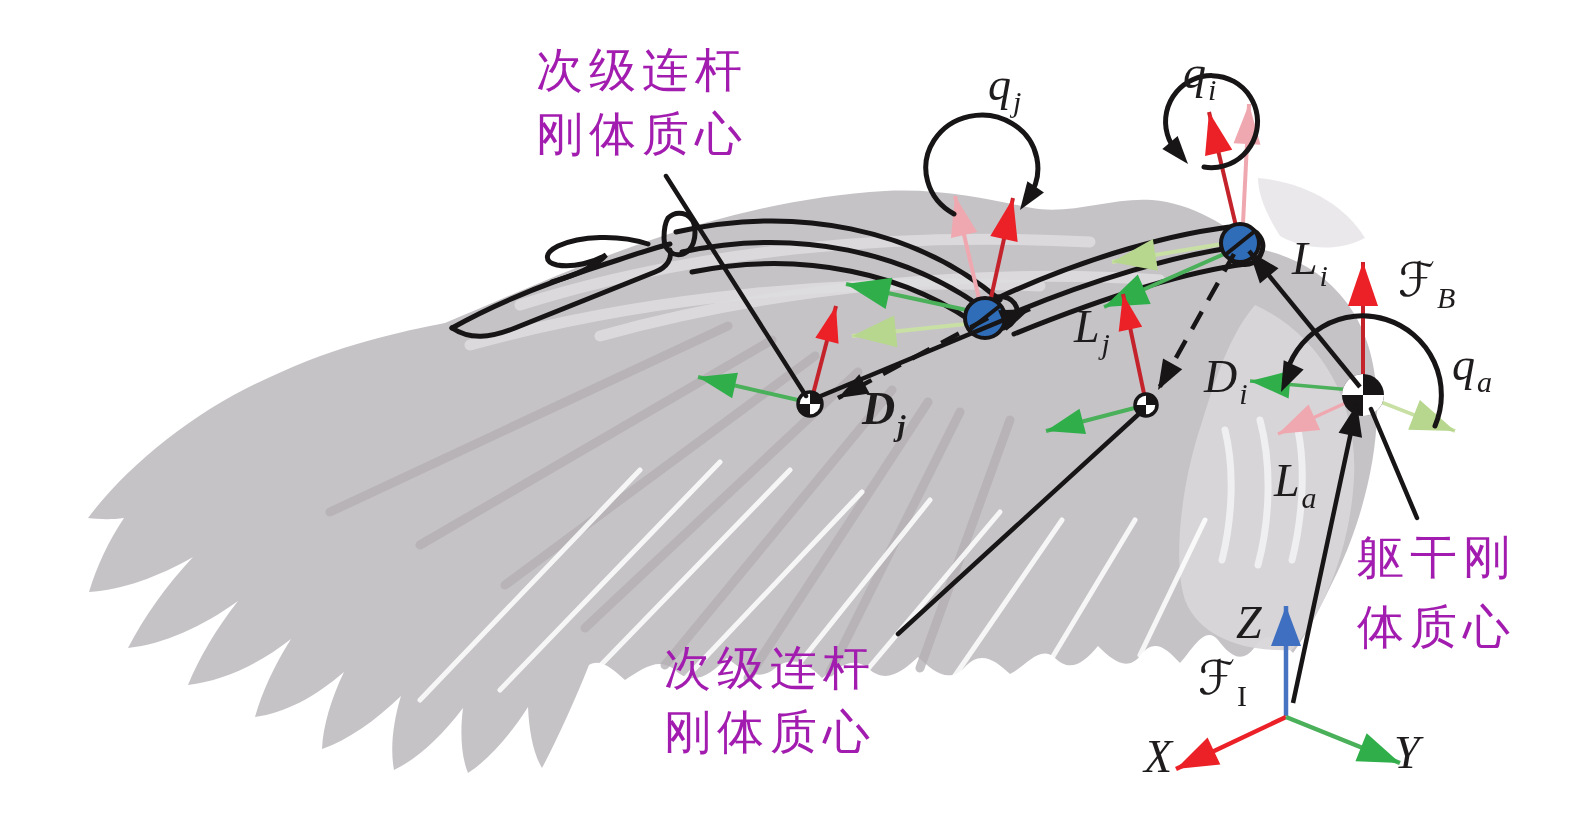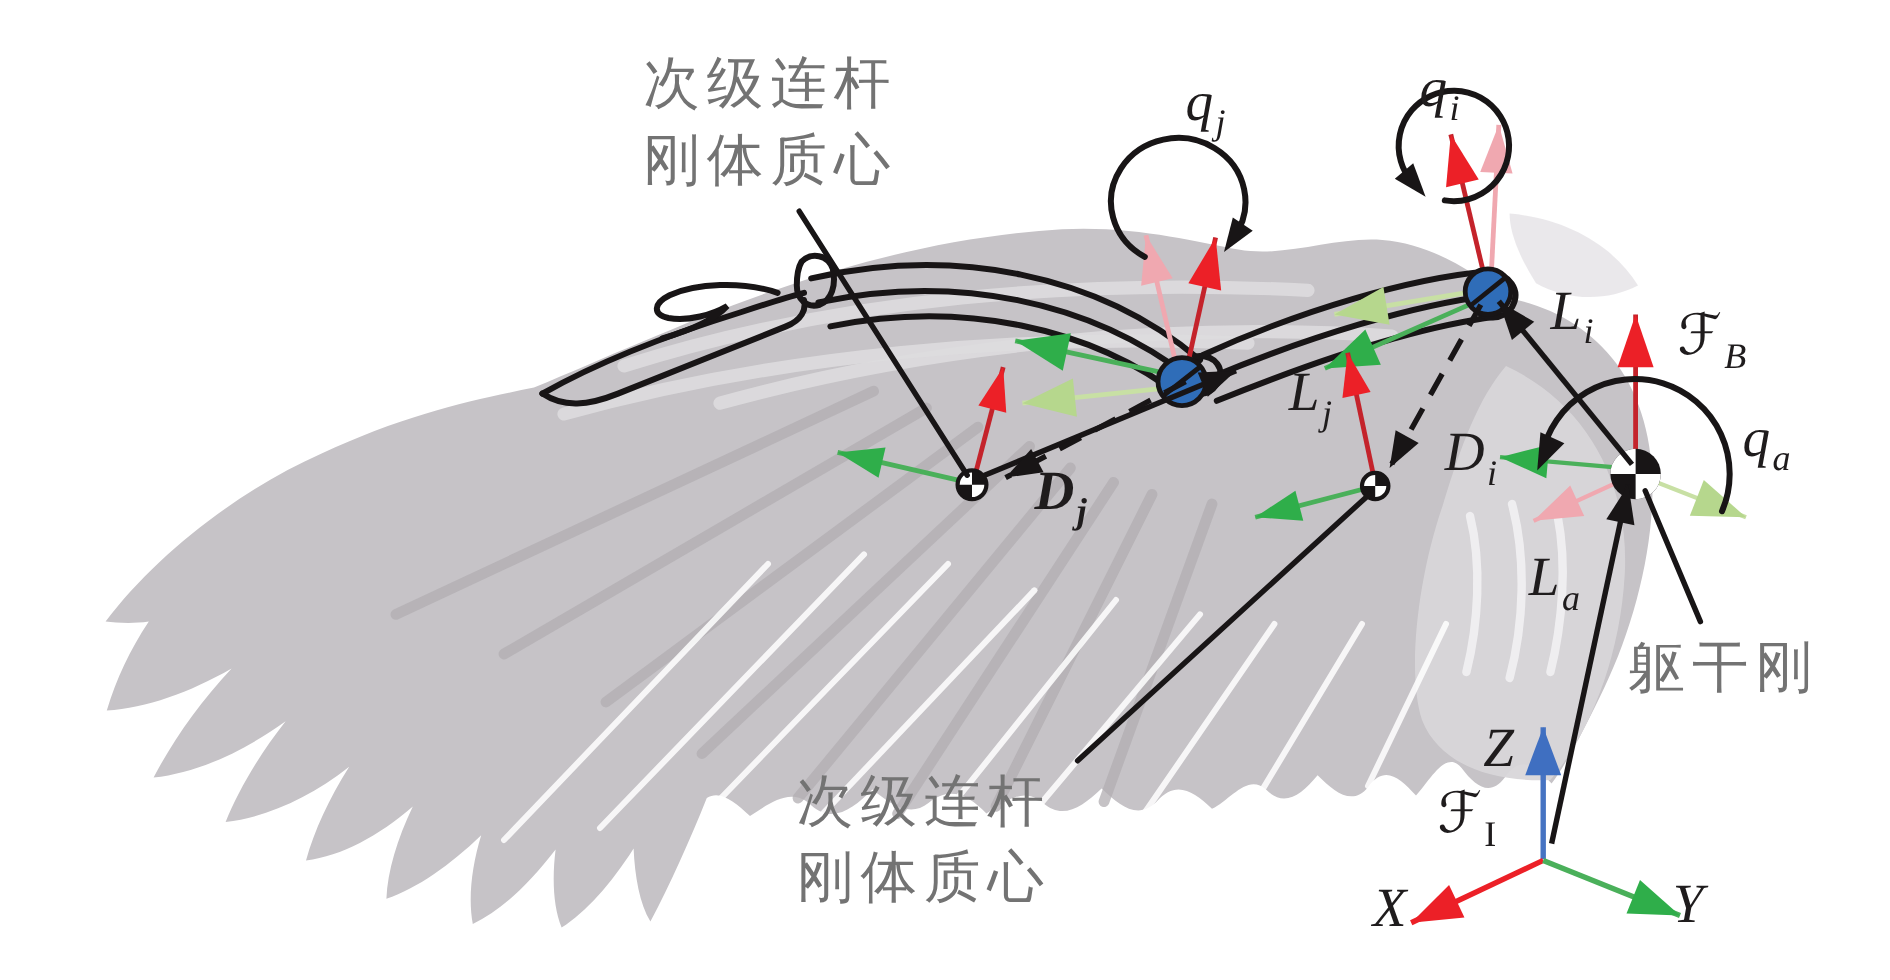--- a/index.html
+++ b/index.html
@@ -1,19 +1,19 @@
 <!DOCTYPE html>
 <html style="--c-black: #181516; --c-red: #ec2027; --c-red-shaft: #c4232b; --c-pink: #f0a8b0; --c-green: #2fae4a; --c-green-shaft: #4ab05a; --c-pale-green: #b6d78d; --c-pale-green-shaft: #c8e0a4; --c-blue-joint: #2f6db8; --c-axis-blue: #3f6fc1; --c-axis-blue-shaft: #4673c2; --c-wing-gray: #c6c3c7; --c-wing-light: #dddbde; --c-wing-dark: #b1aeb2; --c-torso-light: #d8d6d9; --c-faint-patch: #e6e4e7;"><head>
 <meta charset="utf-8">
 <style>
   html,body{margin:0;padding:0;background:#fff;}
   #stage{position:relative;width:1575px;height:817px;background:#fff;overflow:hidden;
          font-family:"Liberation Serif",serif;}
   #stage svg{position:absolute;left:0;top:0;}
-  .clabel{position:absolute;color:#737373;font-size:47px;letter-spacing:6px;
+  .clabel{position:absolute;color:#a21caf;font-size:47px;letter-spacing:6px;
           text-align:center;line-height:64px;white-space:nowrap;}
   .clabel.tall{line-height:70px;}
   .mlabel{position:absolute;color:#1f1c1d;white-space:nowrap;}
   .m{font-style:italic;font-size:46px;font-family:"Liberation Serif",serif;}
   .f{font-style:normal;font-size:47px;font-family:"DejaVu Sans","DejaVu Serif",serif;}
   .s{font-style:italic;font-size:30px;position:relative;top:12px;margin-left:2px;}
   .s.rm{font-style:normal;}
   .bone{fill:none;stroke:var(--c-black);stroke-width:5;stroke-linecap:round;}
   .lead{stroke:var(--c-black);stroke-width:4.5;stroke-linecap:round;}
   .barrow{stroke:var(--c-black);stroke-width:4.5;}
@@ -212,20 +212,21 @@
   <div>刚体质心</div>
 </div>
 
 <div class="clabel" style="left:640px;top:636px;width:260px;">
   <div>次级连杆</div>
   <div>刚体质心</div>
 </div>
 
 <div class="clabel tall" style="left:1344px;top:522px;width:185px;">
   <div>躯干刚</div>
+  <div>体质心</div>
 </div>
 
 <div class="mlabel" style="left:988px;top:58px;"><span class="m">q</span><span class="s">j</span></div>
 <div class="mlabel" style="left:1183px;top:28px;margin-top:18px;"><span class="m">q</span><span class="s">i</span></div>
 <div class="mlabel" style="left:1452px;top:338px;"><span class="m">q</span><span class="s">a</span></div>
 
 <div class="mlabel" style="left:1292px;top:232px;"><span class="m">L</span><span class="s">i</span></div>
 <div class="mlabel" style="left:1074px;top:300px;"><span class="m">L</span><span class="s">j</span></div>
 <div class="mlabel" style="left:1274px;top:454px;"><span class="m">L</span><span class="s">a</span></div>
 

